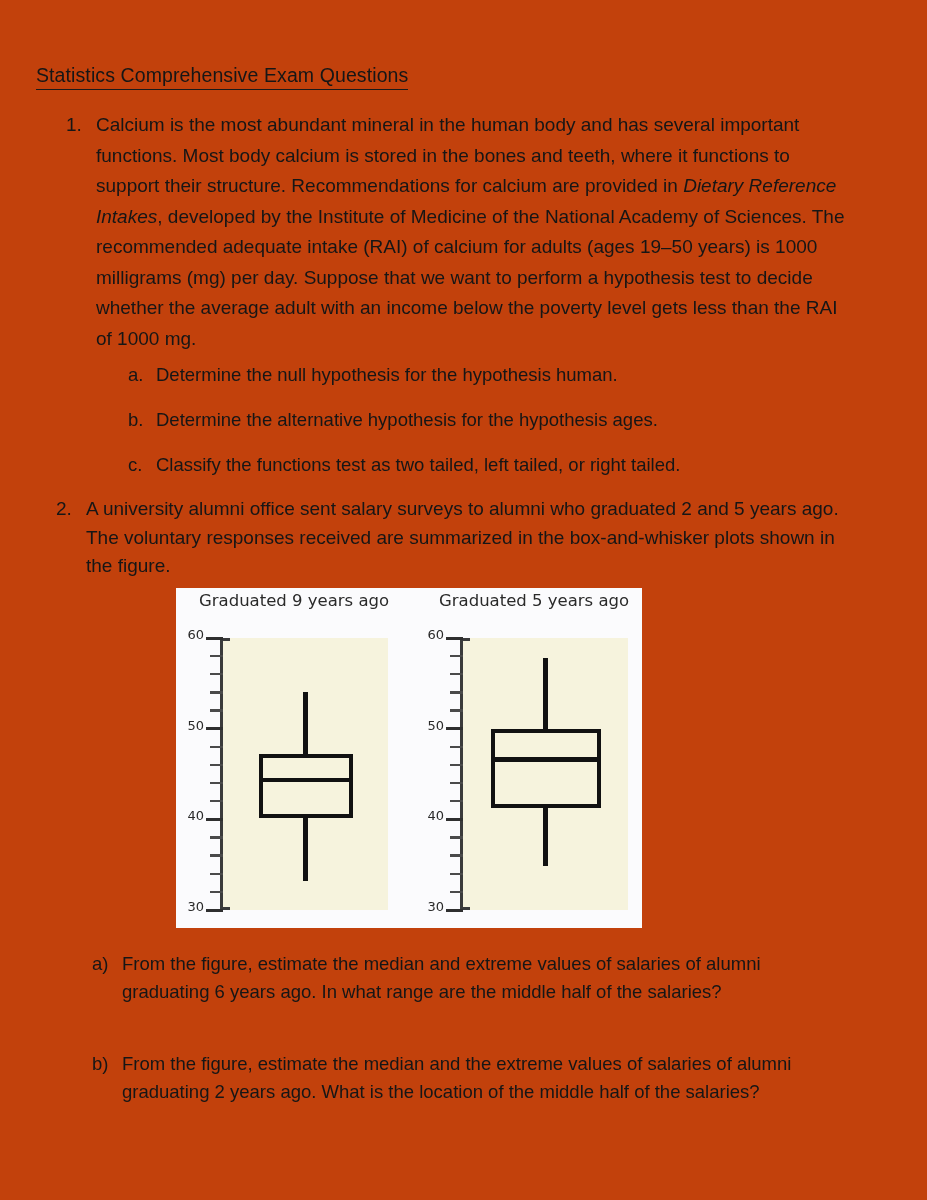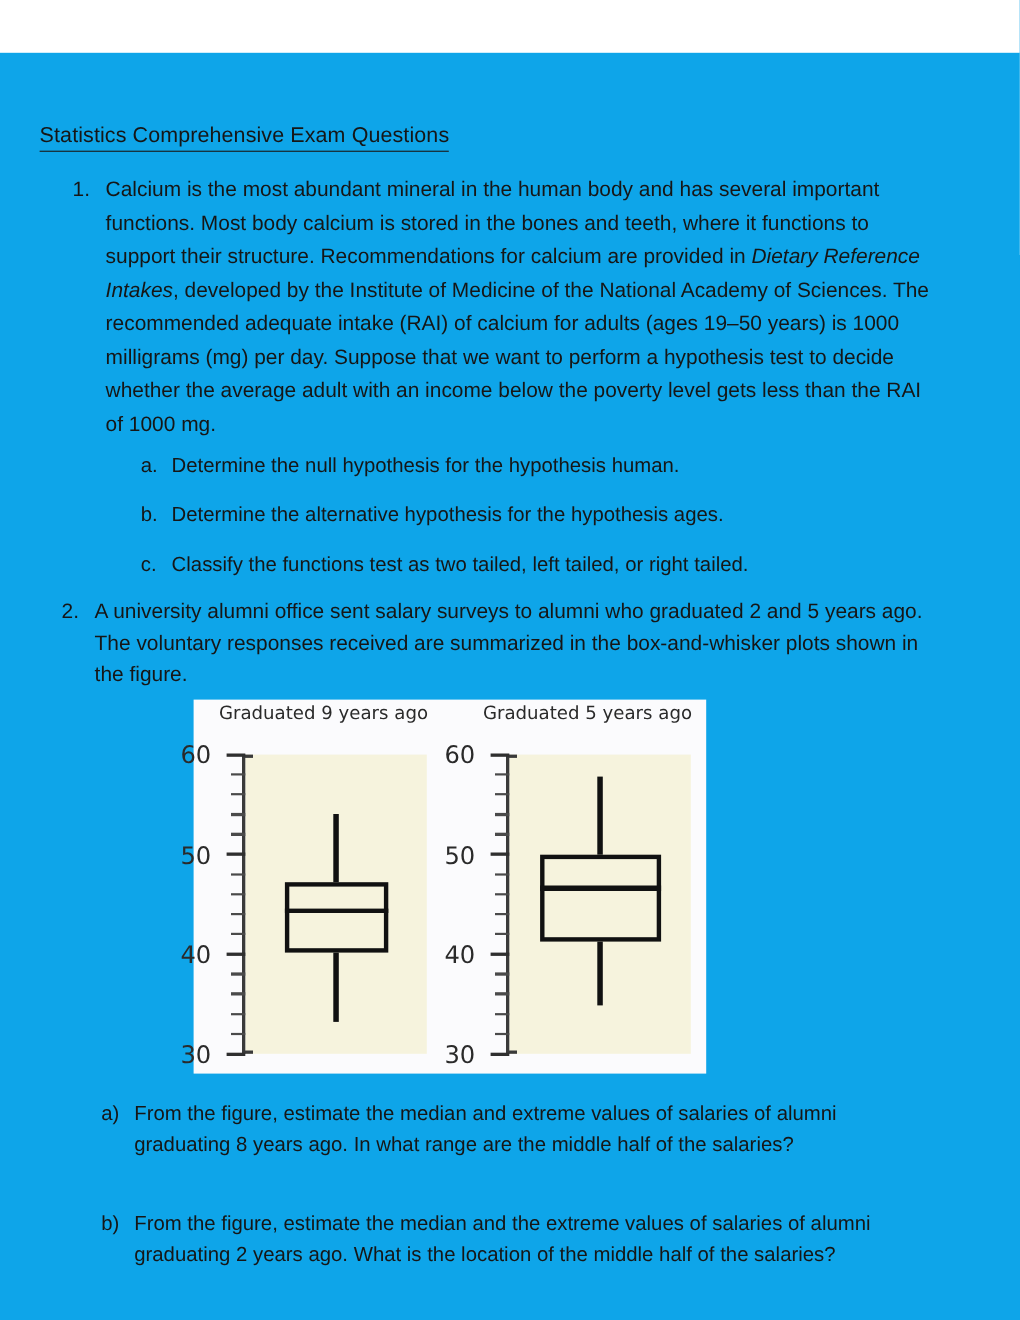--- a/index.html
+++ b/index.html
@@ -12,22 +12,21 @@
     background: #ffffff;
     font-family: "Liberation Sans", sans-serif;
     color: #111111;
     overflow: hidden;
     position: relative;
   }
 
   .page {
     position: absolute;
     inset: 0;
-    background: #0ea5e9;
-    margin-top: 48px;
+    background: #c2410c;
   }
 
   
   .doc-title {
     position: absolute;
     left: 36px;
     top: 64px;
     font-size: 19.5px;
     letter-spacing: 0.1px;
     color: #161616;
@@ -163,24 +162,24 @@
     background: #4a4a4a;
   }
   .tick.major {
     left: 30px;
     width: 17px;
     height: 2.8px;
     background: #2f2f2f;
   }
   .tick-label {
     position: absolute;
-    right: 12px;
+    right: 0;
     width: 30px;
     text-align: right;
-    font-size: 22px;
+    font-size: 13px;
     color: #2a2a2a;
     font-family: "DejaVu Sans", sans-serif;
   }
   .tick-label-wrap {
     position: absolute;
     left: 0px;
     width: 28px;
     height: 20px;
   }
 
@@ -316,20 +315,20 @@
           <div class="whisker" style="left: 127.3px; top: 69.9467px; height: 70.72px;"></div>
           <div class="whisker" style="left: 127.3px; top: 220.453px; height: 57.12px;"></div>
           <div class="box-rect" style="left: 74.5px; width: 110px; top: 140.667px; height: 79.7867px;"></div>
           <div class="median-line" style="left: 74.5px; width: 110px; top: 169.393px;"></div>
         </div>
     </div>
   </div>
 
   <div class="para-block" id="item-a">
     <div class="para-num">a)</div>
-    <div class="para-text">From the figure, estimate the median and extreme values of salaries of alumni graduating 8 years ago. In what range are the middle half of the salaries?</div>
+    <div class="para-text">From the figure, estimate the median and extreme values of salaries of alumni graduating 6 years ago. In what range are the middle half of the salaries?</div>
   </div>
   <div class="para-block" id="item-b">
     <div class="para-num">b)</div>
     <div class="para-text">From the figure, estimate the median and the extreme values of salaries of alumni graduating 2 years ago. What is the location of the middle half of the salaries?</div>
   </div>
 
 </div>
 
 </body></html>

